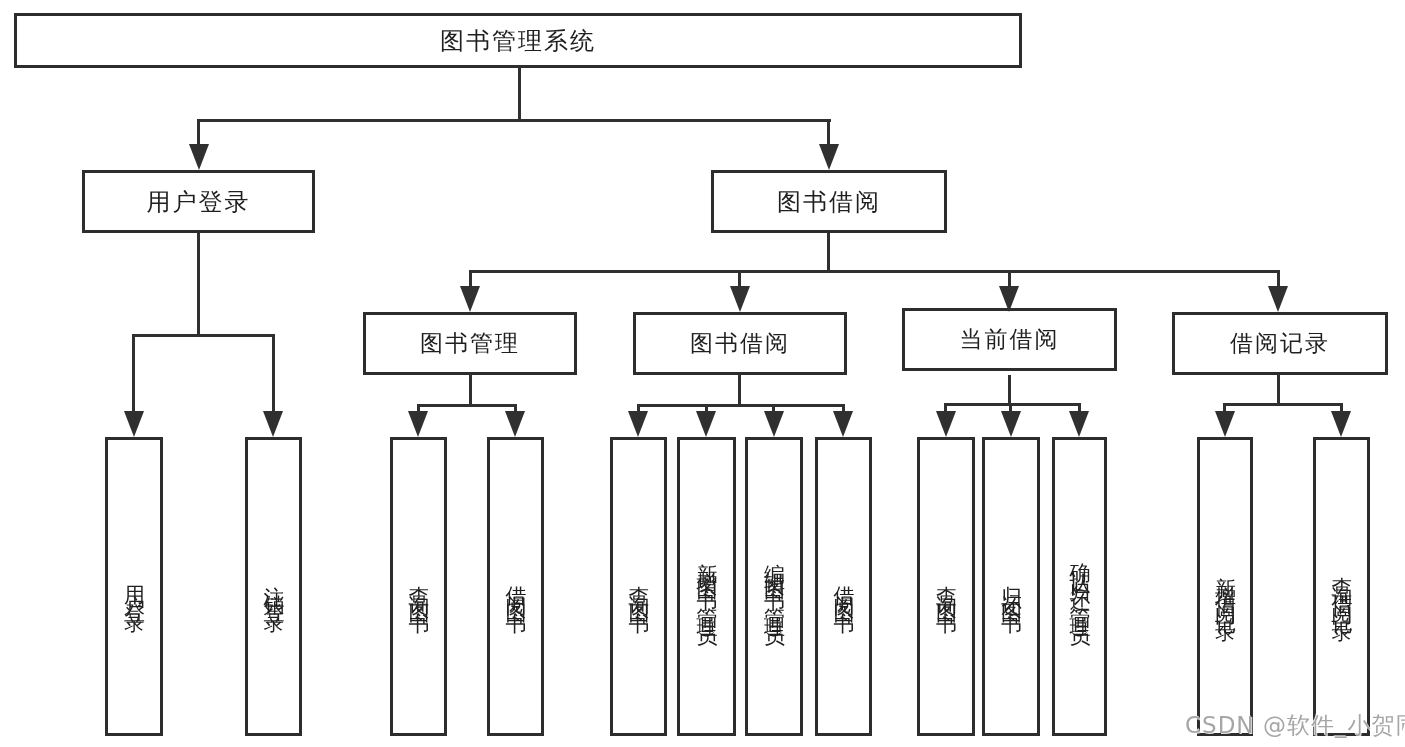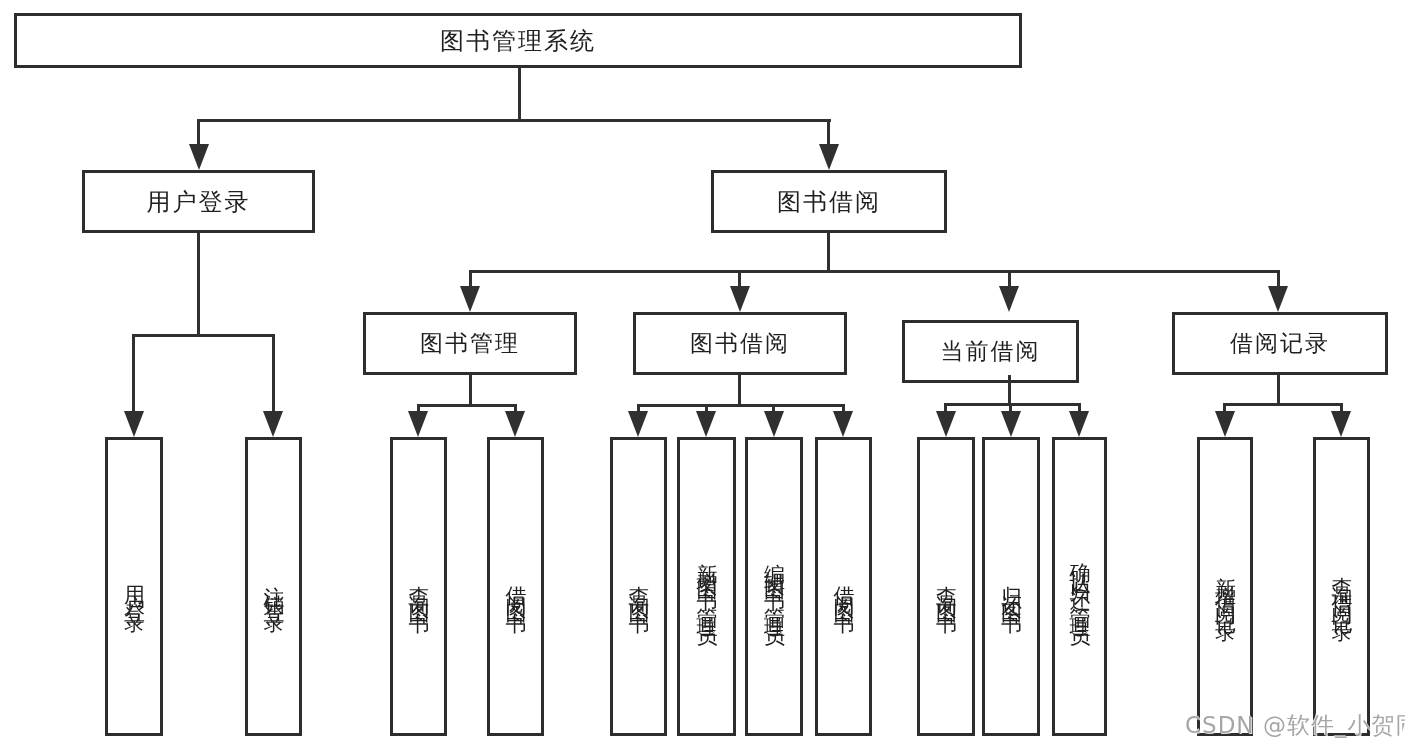--- a/index.html
+++ b/index.html
@@ -83,21 +83,21 @@
   </div>
 
   <div class="box f-l3" style="left:363px;top:312px;width:214px;height:63px;">
     <span class="hlabel">图书管理</span>
   </div>
 
   <div class="box f-l3" style="left:633px;top:312px;width:214px;height:63px;">
     <span class="hlabel">图书借阅</span>
   </div>
 
-  <div class="box f-l3" style="left:902px;top:320px;width:177px;height:63px;">
+  <div class="box f-l3" style="left:902px;top:308px;width:215px;height:63px;">
     <span class="hlabel">当前借阅</span>
   </div>
 
   <div class="box f-l3" style="left:1172px;top:312px;width:216px;height:63px;">
     <span class="hlabel">借阅记录</span>
   </div>
 
   <div class="box f-leaf" style="left:105px;top:437px;width:58px;height:299px;">
     <span class="vlabel">用户登录</span>
   </div>

